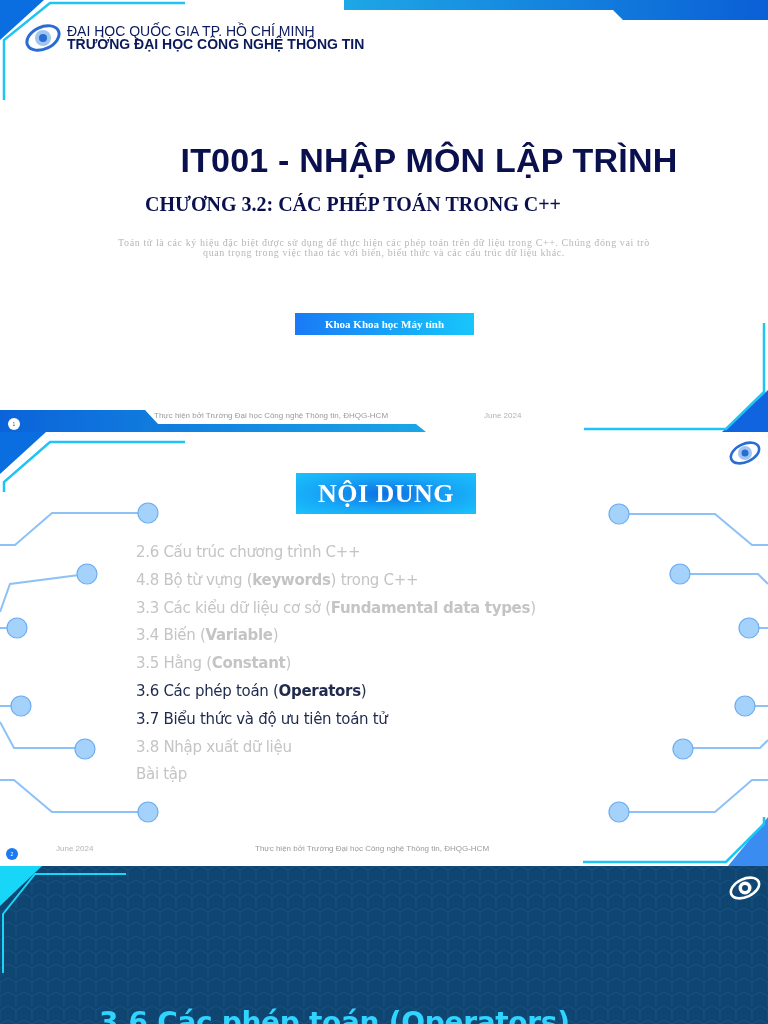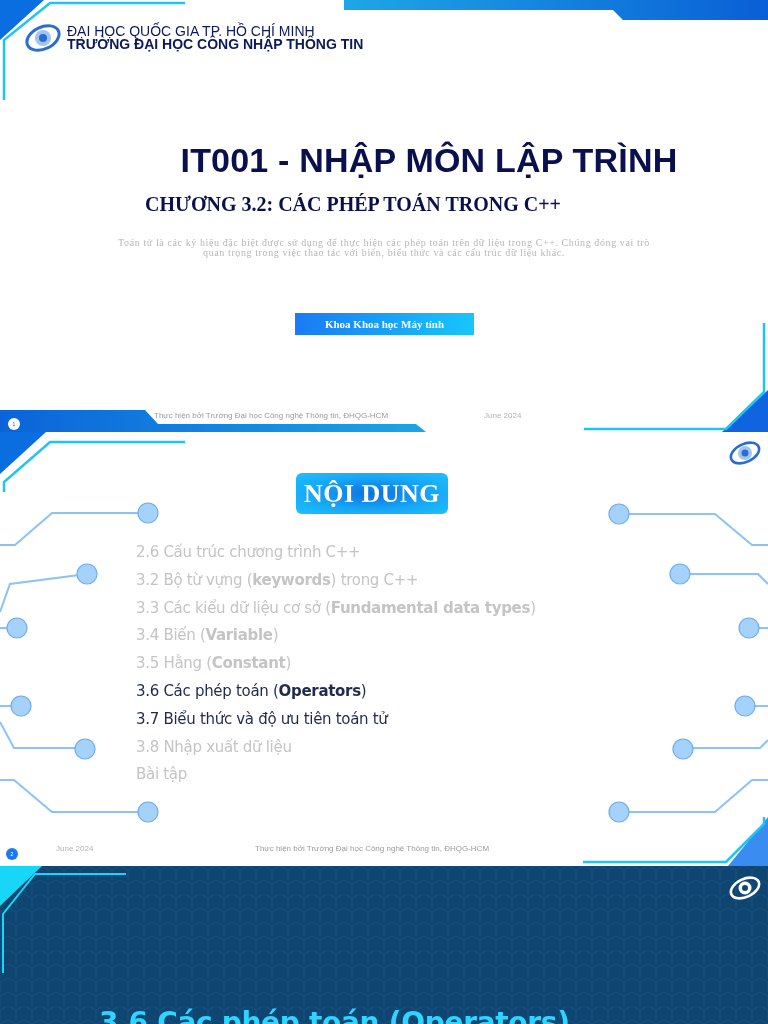--- a/index.html
+++ b/index.html
@@ -28,24 +28,24 @@
   .dept-btn { left: 295px; top: 313px; width: 179px; height: 22px; background: linear-gradient(90deg, #1a7af5, #17c6fb);
               color: #ffffff; font-family: "Liberation Serif", serif; font-weight: bold; font-size: 11px;
               display: flex; align-items: center; justify-content: center; }
   .footer1-text { left: 154px; top: 411px; font-size: 8px; color: #9a9a9a; }
   .footer1-date { left: 484px; top: 411px; font-size: 8px; color: #b3b3b3; }
   .page-dot { width: 12px; height: 12px; border-radius: 50%; font-size: 5px; display: flex; align-items: center; justify-content: center; }
   .page-dot-1 { left: 8px; top: 418px; background: #ffffff; color: #555; }
 
   
   .logo-s2 { left: 728px; top: 6px; width: 34px; height: 28px; }
-  .toc-title { left: 296px; top: 41px; width: 152px; height: 41px;
+  .toc-title { left: 296px; top: 41px; width: 180px; height: 41px;
                background: radial-gradient(ellipse at center, #0d6fe0 0%, #17a6f7 55%, #1bc3fb 100%);
                color: #ffffff; font-family: "Liberation Serif", serif; font-weight: bold; font-size: 26px;
-               display: flex; align-items: center; justify-content: center; letter-spacing: 0.5px; border-radius: 6px; }
+               display: flex; align-items: center; justify-content: center; letter-spacing: 0.5px; }
   .toc-list { left: 136px; top: 107px; list-style: none; }
   .toc-item { font-family: "DejaVu Sans", sans-serif; font-size: 15px; line-height: 27.8px; color: #c4c4c4; white-space: nowrap; letter-spacing: -0.3px; }
   .toc-item.active { color: #1f2a4d; }
   .toc-item b { font-weight: bold; }
   .footer2-date { left: 56px; top: 412px; font-size: 8px; color: #b3b3b3; }
   .footer2-text { left: 255px; top: 412px; font-size: 8px; color: #9a9a9a; }
   .page-dot-2 { left: 6px; top: 416px; background: #1b7af0; color: #ffffff; }
 
   
   .hexbg { left: 0; top: 0; width: 768px; height: 158px; }
@@ -83,21 +83,21 @@
     <polyline points="584,429 726,429 764,392 764,323" fill="none" stroke="#1fc4f5" stroke-width="2.5"></polyline>
   </svg>
 
   <svg class="abs uni-logo" viewBox="0 0 38 34">
     <ellipse cx="19" cy="18" rx="17" ry="11" fill="none" stroke="#2a6bd4" stroke-width="3" transform="rotate(-25 19 18)"></ellipse>
     <circle cx="19" cy="18" r="8" fill="#9fc6f0"></circle>
     <circle cx="19" cy="18" r="4" fill="#2a6bd4"></circle>
   </svg>
   <div class="abs uni-text">
     <div class="l1">ĐẠI HỌC QUỐC GIA TP. HỒ CHÍ MINH</div>
-    <div class="l2">TRƯỜNG ĐẠI HỌC CÔNG NHẬP THÔNG TIN</div>
+    <div class="l2">TRƯỜNG ĐẠI HỌC CÔNG NGHỆ THÔNG TIN</div>
   </div>
 
   <div class="abs title1">IT001 - NHẬP MÔN LẬP TRÌNH</div>
   <div class="abs subtitle1">CHƯƠNG 3.2: CÁC PHÉP TOÁN TRONG C++</div>
   <div class="abs desc1">Toán tử là các ký hiệu đặc biệt được sử dụng để thực hiện các phép toán trên dữ liệu trong C++. Chúng đóng vai trò quan trọng trong việc thao tác với biến, biểu thức và các cấu trúc dữ liệu khác.</div>
 
   <div class="abs dept-btn">Khoa Khoa học Máy tính</div>
 
   <div class="abs footer1-text">Thực hiện bởi Trường Đại học Công nghệ Thông tin, ĐHQG-HCM</div>
   <div class="abs footer1-date">June 2024</div>
@@ -148,21 +148,21 @@
   <svg class="abs logo-s2" viewBox="0 0 34 28">
     <ellipse cx="17" cy="15" rx="15" ry="9" fill="none" stroke="#2a6bd4" stroke-width="2.6" transform="rotate(-25 17 15)"></ellipse>
     <circle cx="17" cy="15" r="7" fill="#9fc6f0"></circle>
     <circle cx="17" cy="15" r="3.5" fill="#2a6bd4"></circle>
   </svg>
 
   <div class="abs toc-title">NỘI DUNG</div>
 
   <ul class="abs toc-list">
     <li class="toc-item"><span>2.6 Cấu trúc chương trình C++</span></li>
-    <li class="toc-item"><span>3.2 Bộ từ vựng (</span><b>keywords</b><span>) trong C++</span></li>
+    <li class="toc-item"><span>4.8 Bộ từ vựng (</span><b>keywords</b><span>) trong C++</span></li>
     <li class="toc-item"><span>3.3 Các kiểu dữ liệu cơ sở (</span><b>Fundamental data types</b><span>)</span></li>
     <li class="toc-item"><span>3.4 Biến (</span><b>Variable</b><span>)</span></li>
     <li class="toc-item"><span>3.5 Hằng (</span><b>Constant</b><span>)</span></li>
     <li class="toc-item active"><span>3.6 Các phép toán (</span><b>Operators</b><span>)</span></li>
     <li class="toc-item active"><span>3.7 Biểu thức và độ ưu tiên toán tử</span></li>
     <li class="toc-item"><span>3.8 Nhập xuất dữ liệu</span></li>
     <li class="toc-item"><span>Bài tập</span></li>
   </ul>
 
   <div class="abs footer2-date">June 2024</div>

